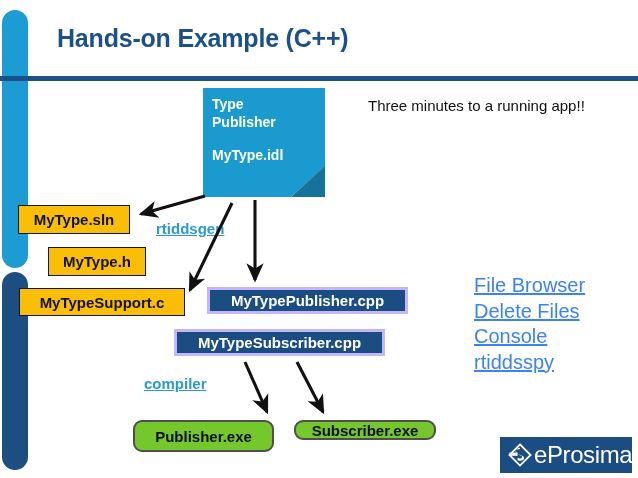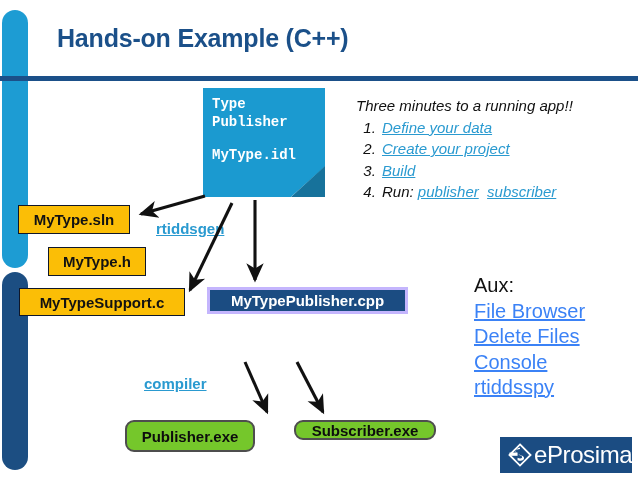--- a/index.html
+++ b/index.html
@@ -72,33 +72,31 @@
     clip-path: polygon(100% 0, 100% 100%, 0 100%);
   }
   .doc-text {
     position: absolute;
     left: 9px; top: 7px;
     width: 110px;
     color: #ffffff;
     font-size: 14px;
     font-weight: bold;
     line-height: 18px;
-    font-family: Liberation Mono, monospace;
   }
   .doc-text .gap { display: block; height: 15px; }
 
   
   .steps {
     position: absolute;
-    left: 356px; top: 95px;
+    left: 368px; top: 95px;
     width: 268px;
     font-size: 15px;
     color: #101010;
     line-height: 21.5px;
-    font-style: italic;
   }
   .steps .lead { display: block; white-space: nowrap; }
   .steps ol {
     margin: 0; padding: 0 0 0 24px;
     list-style: decimal;
   }
   .steps ol li { padding-left: 2px; white-space: nowrap; }
   .lnk {
     color: #2A9AD0;
     text-decoration: underline;
@@ -146,21 +144,21 @@
     border-radius: 9px;
     color: #0d0d0d;
     font-size: 15px;
   }
 
   .n-sln        { left: 18px;  top: 205px; width: 112px; height: 29px; }
   .n-h          { left: 48px;  top: 247px; width: 98px;  height: 29px; }
   .n-support    { left: 19px;  top: 288px; width: 166px; height: 28px; }
   .n-pub-cpp    { left: 207px; top: 287px; width: 201px; height: 27px; }
   .n-sub-cpp    { left: 174px; top: 329px; width: 211px; height: 27px; }
-  .n-pub-exe    { left: 125px; top: 420px; width: 130px; height: 32px; }
+  .n-pub-exe    { left: 133px; top: 420px; width: 141px; height: 32px; }
   .n-sub-exe    { left: 294px; top: 420px; width: 142px; height: 20px; }
 
   
   .edge-label {
     position: absolute;
     color: #2A9AD0;
     font-weight: bold;
     font-size: 15px;
     text-decoration: underline;
     white-space: nowrap;
@@ -214,40 +212,34 @@
     <div class="doc-text">
       <span>Type</span><br>
       <span>Publisher</span>
       <span class="gap"></span>
       <span>MyType.idl</span>
     </div>
   </div>
 
   <div class="steps">
     <span class="lead">Three minutes to a running app!!</span>
-    <ol>
-      <li><a class="lnk" href="#">Define your data</a></li>
-      <li><a class="lnk" href="#">Create your project</a></li>
-      <li><a class="lnk" href="#">Build</a></li>
-      <li><span>Run:</span>&nbsp;<a class="lnk" href="#">publisher</a>&nbsp;&nbsp;<a class="lnk" href="#">subscriber</a></li>
-    </ol>
   </div>
 
   <div class="aux">
-    <span class="aux-head">Aux:</span>
     <a class="aux-link" href="#">File Browser</a>
     <a class="aux-link" href="#">Delete Files</a>
     <a class="aux-link" href="#">Console</a>
     <a class="aux-link" href="#">rtiddsspy</a>
   </div>
 
   <div class="node node-yellow n-sln">MyType.sln</div>
   <div class="node node-yellow n-support">MyTypeSupport.c</div>
   <div class="node node-yellow n-h">MyType.h</div>
   <div class="node node-navy   n-pub-cpp">MyTypePublisher.cpp</div>
+  <div class="node node-navy   n-sub-cpp">MyTypeSubscriber.cpp</div>
   <div class="node node-green  n-pub-exe">Publisher.exe</div>
   <div class="node node-green  n-sub-exe">Subscriber.exe</div>
 
   <div class="edge-label lbl-rtiddsgen">rtiddsgen</div>
   <div class="edge-label lbl-compiler">compiler</div>
 
   <svg class="arrows" viewBox="0 0 638 478">
     <defs>
       <marker id="ah" markerWidth="7" markerHeight="7" refX="5.4" refY="3.1" orient="auto" markerUnits="strokeWidth">
         <path d="M0,0.3 L6.2,3.1 L0,5.9 L1.7,3.1 Z" fill="#111111"></path>

